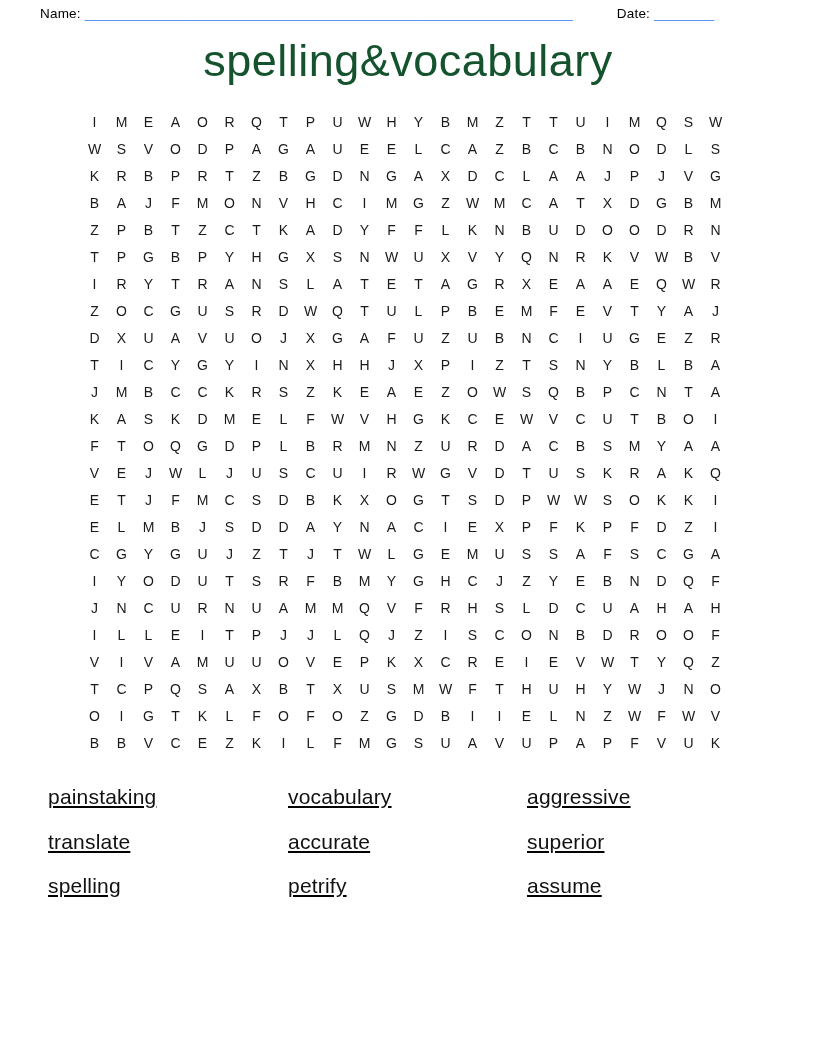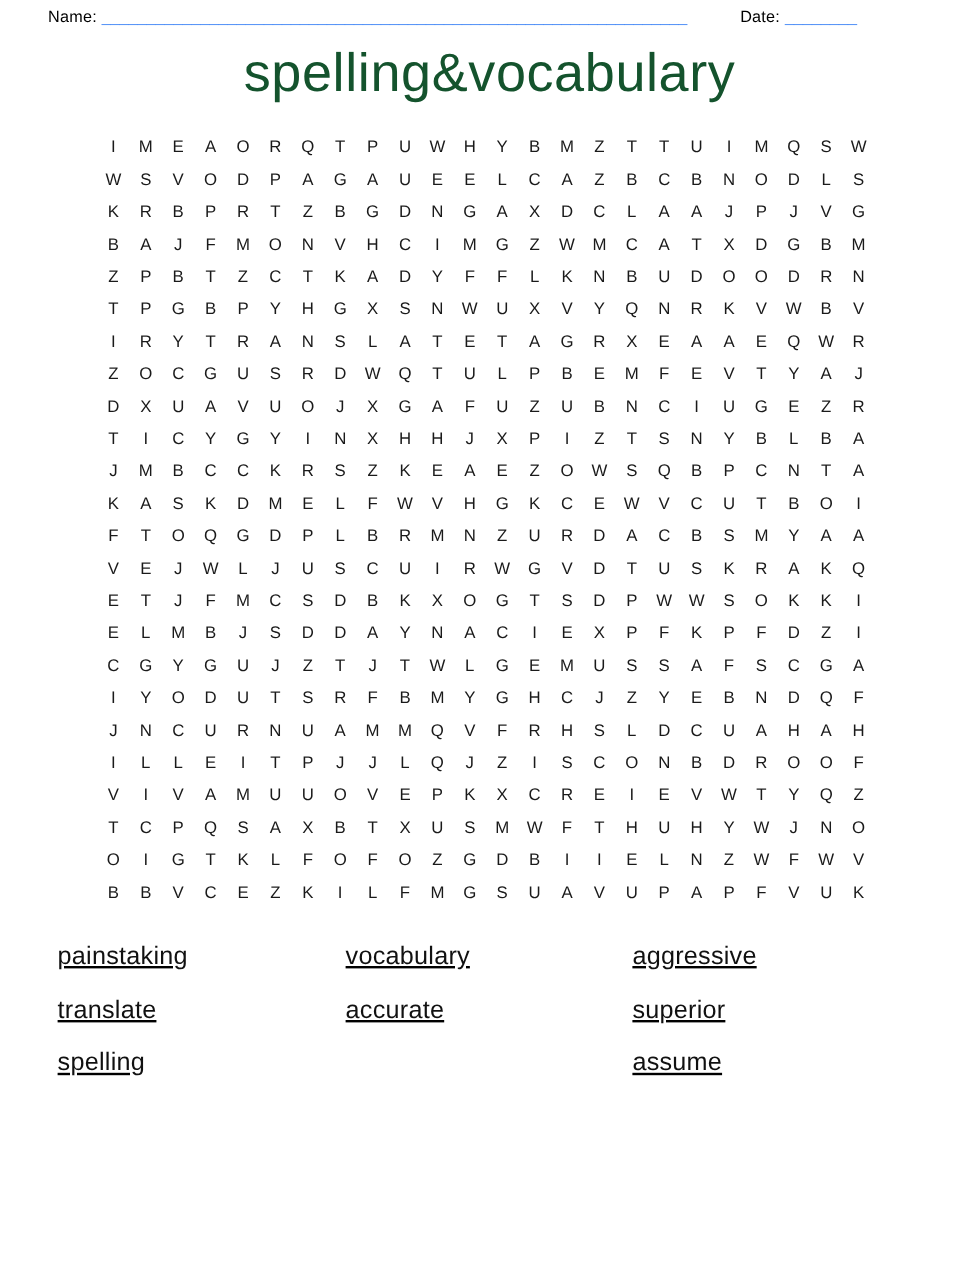--- a/index.html
+++ b/index.html
@@ -727,20 +727,21 @@
 
   <div class="words">
       <div class="word-col">
         <div class="word">painstaking</div>
         <div class="word">translate</div>
         <div class="word">spelling</div>
       </div>
       <div class="word-col">
         <div class="word">vocabulary</div>
         <div class="word">accurate</div>
+        <div class="word">petrify</div>
       </div>
       <div class="word-col">
         <div class="word">aggressive</div>
         <div class="word">superior</div>
         <div class="word">assume</div>
       </div>
     </div>
 </div>
 
 </body></html>

